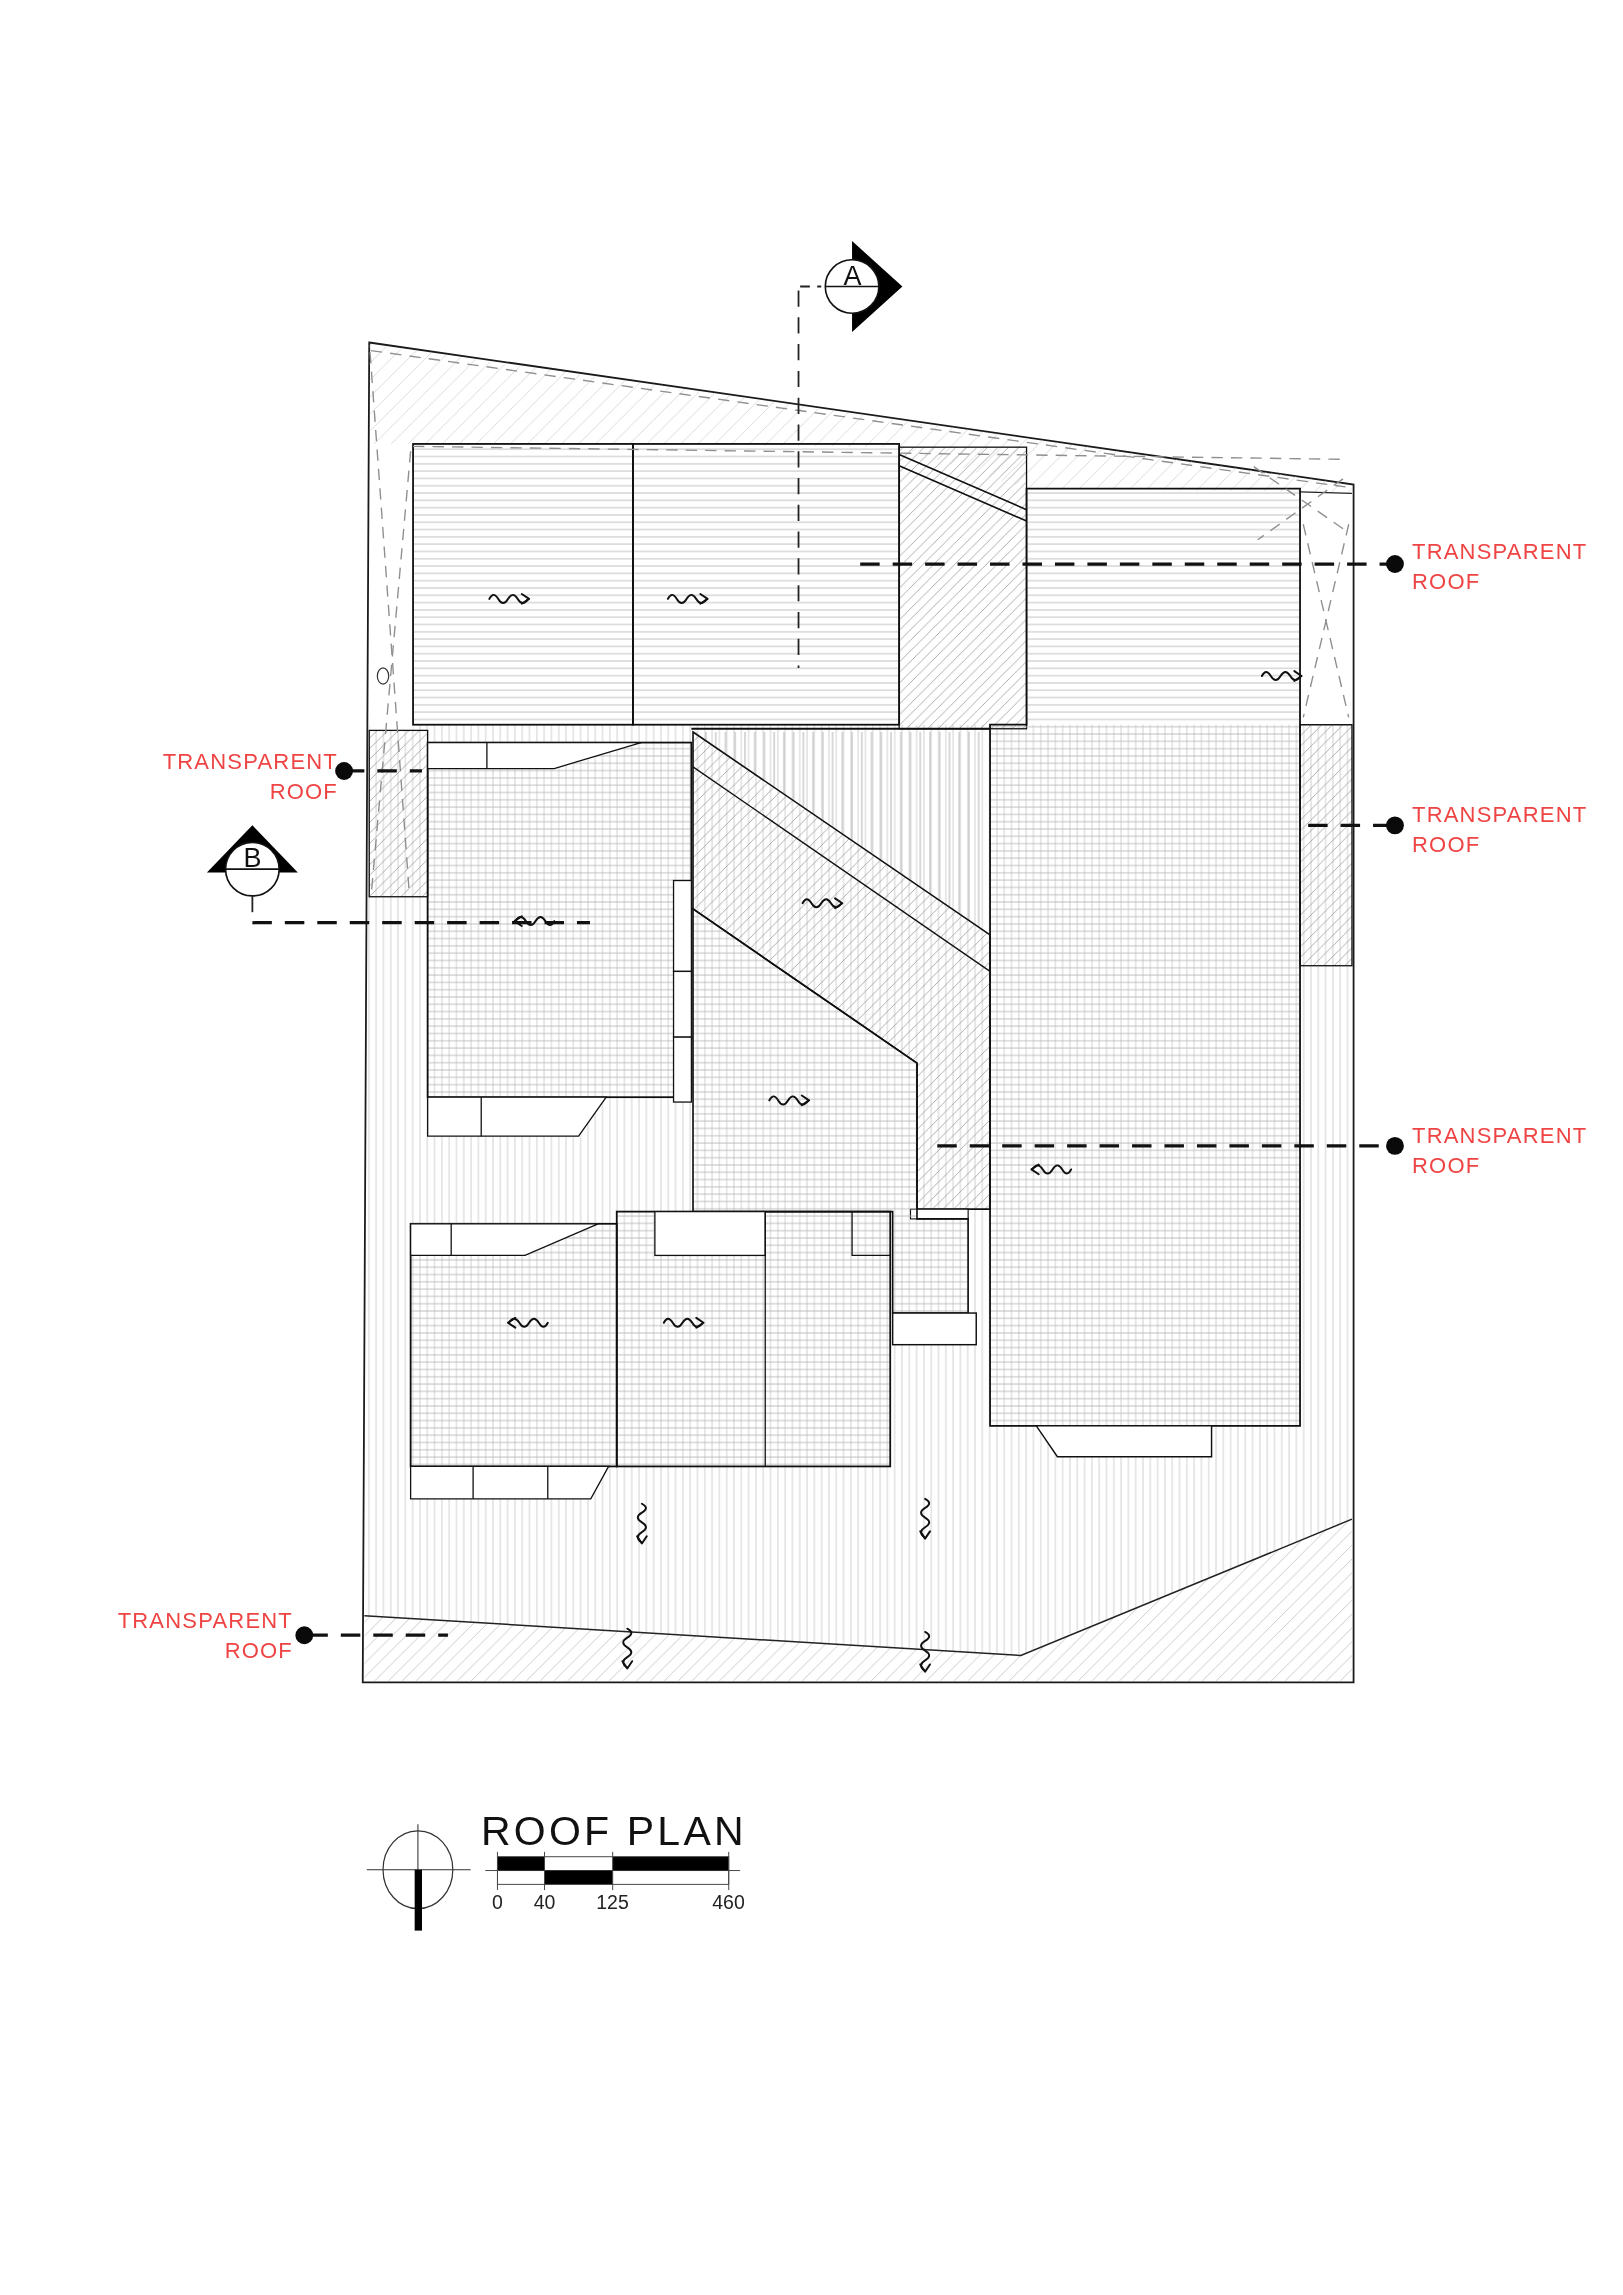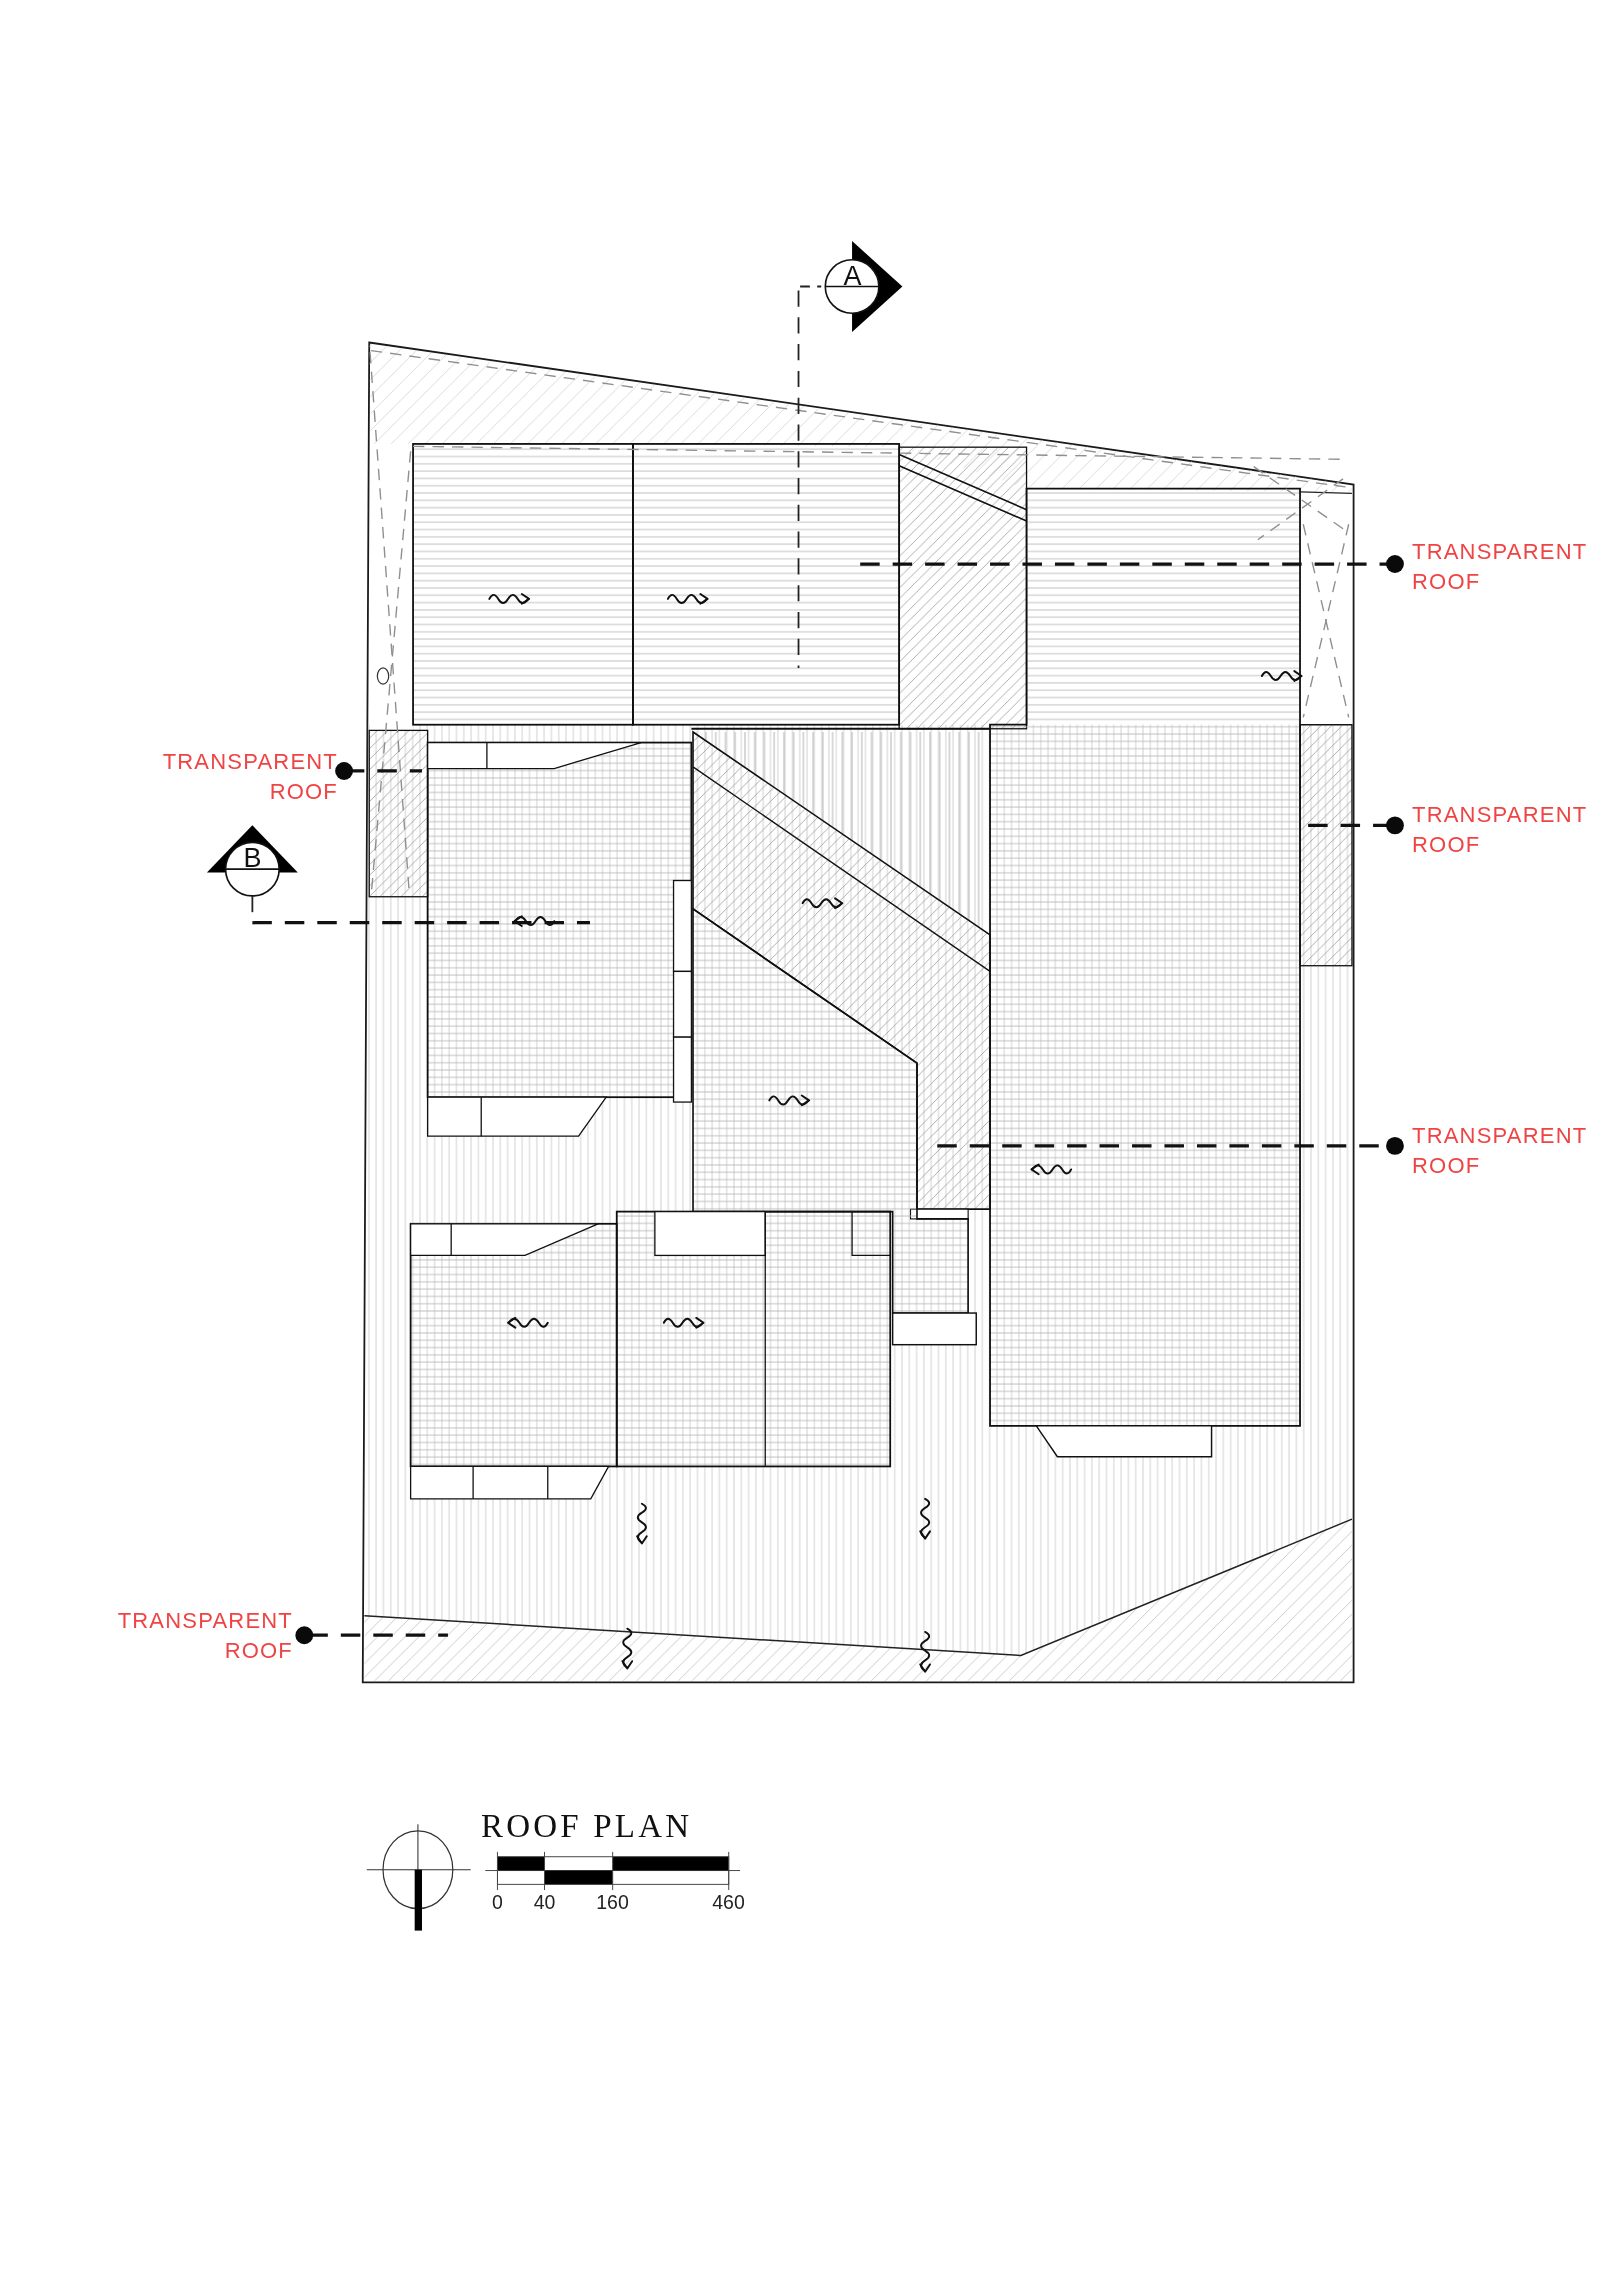--- a/index.html
+++ b/index.html
@@ -3,21 +3,21 @@
 <meta charset="utf-8">
 <style>
   html,body{margin:0;padding:0;background:#fff;}
   .page{position:relative;width:1623px;height:2295px;background:#ffffff;overflow:hidden;
         font-family:"Liberation Sans", sans-serif;color:#1a1a1a;}
   svg{position:absolute;left:0;top:0;}
   .callout{position:absolute;font-size:22px;letter-spacing:1.2px;line-height:30px;color:#ef4444;}
   .callout.right-align{text-align:right;}
   .callout span{display:block;}
   .marker-letter{position:absolute;width:49px;text-align:center;font-size:27px;color:#111;}
-  .title{position:absolute;left:481px;top:1808px;font-size:33px;letter-spacing:3.2px;color:#111;font-family:Liberation Serif, serif;}
+  .title{position:absolute;left:481px;top:1808px;font-size:41px;letter-spacing:3.2px;color:#111;}
   .scale-num{position:absolute;width:57px;text-align:center;top:1891px;font-size:19.5px;color:#222;}
 </style>
 </head>
 <body>
 
 <div class="page">
 
 <svg width="1623" height="2295" viewBox="0 0 2000 2828">
   <defs>
     <pattern id="pH" width="10" height="9" patternUnits="userSpaceOnUse">
@@ -198,17 +198,17 @@
   <span>ROOF</span>
 </div>
 
 <div class="marker-letter" style="left:828px;top:261px;">A</div>
 <div class="marker-letter" style="left:228px;top:843px;">B</div>
 
 <div class="title">ROOF PLAN</div>
 
 <div class="scale-num" style="left:469px;">0</div>
 <div class="scale-num" style="left:516px;">40</div>
-<div class="scale-num" style="left:584px;">160</div>
+<div class="scale-num" style="left:584px;">125</div>
 <div class="scale-num" style="left:700px;">460</div>
 
 </div>
 
 
 </body></html>

